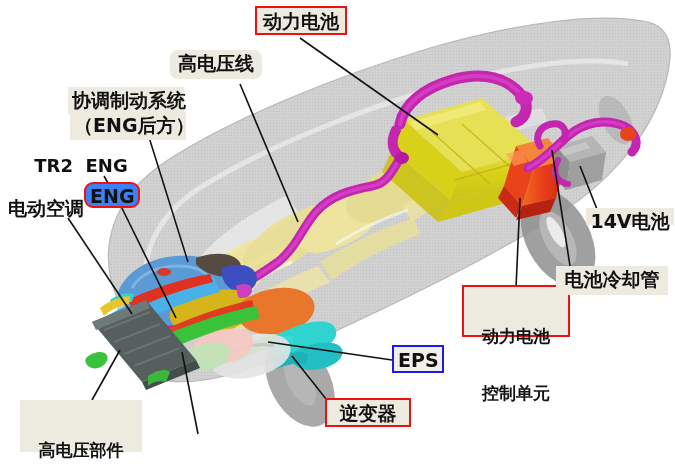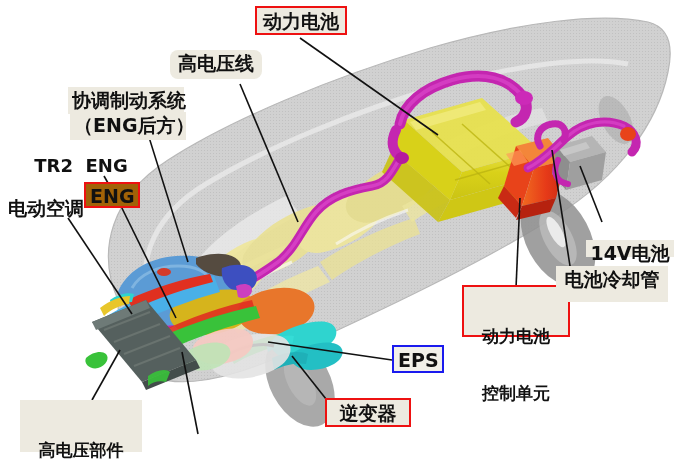--- a/index.html
+++ b/index.html
@@ -260,36 +260,36 @@
   <div class="lbl cn boxred" style="left:255px;top:6px;width:92px;height:29px;line-height:25px;">动力电池</div>
 
   <div class="lbl cn" style="left:170px;top:50px;width:92px;height:29px;line-height:25px;border-radius:8px;">高电压线</div>
 
   <div class="lbl cn" style="left:60px;top:87px;width:116px;height:27px;line-height:24px;margin-left:8px;">协调制动系统</div>
 
   <div class="lbl cn" style="left:70px;top:112px;width:116px;height:28px;line-height:25px;">（ENG后方）</div>
 
   <div class="lbl en nobg" style="left:28px;top:155px;width:106px;height:22px;line-height:20px;font-size:18px;">TR2  ENG</div>
 
-  <div class="lbl en boxred" style="left:84px;top:182px;width:56px;height:26px;line-height:22px;background:#a16207;">ENG</div>
+  <div class="lbl en boxred" style="left:84px;top:182px;width:56px;height:26px;line-height:22px;background:#3b82f6;border-radius:9px;">ENG</div>
 
   <div class="lbl cn nobg" style="left:4px;top:195px;width:98px;height:27px;line-height:24px;text-align:left;">电动空调</div>
 
   <div class="lbl cn-sm two" style="left:20px;top:400px;width:122px;height:52px;padding-top:3px;">
     <div>高电压部件</div>
     
   </div>
 
 
   <div class="lbl cn boxred" style="left:325px;top:398px;width:86px;height:29px;line-height:25px;">逆变器</div>
 
   <div class="lbl en boxblue" style="left:392px;top:345px;width:52px;height:28px;line-height:24px;">EPS</div>
 
   <div class="lbl cn-sm two boxred" style="left:462px;top:285px;width:108px;height:52px;padding-top:2px;">
     <div>动力电池</div>
     <div>控制单元</div>
   </div>
 
-  <div class="lbl cn" style="left:556px;top:266px;width:112px;height:36px;line-height:25px;">电池冷却管</div>
-
-  <div class="lbl cn" style="left:586px;top:240px;width:88px;height:14px;line-height:25px;">14V电池</div>
+  <div class="lbl cn" style="left:556px;top:266px;width:112px;height:29px;line-height:25px;">电池冷却管</div>
+
+  <div class="lbl cn" style="left:586px;top:208px;width:88px;height:14px;line-height:25px;">14V电池</div>
 
 </div>
 
 </body></html>

